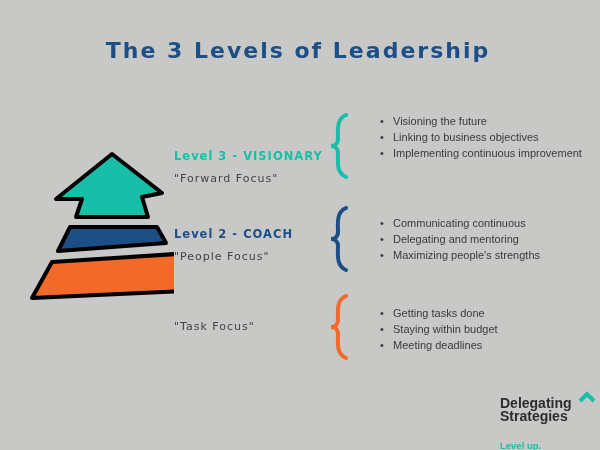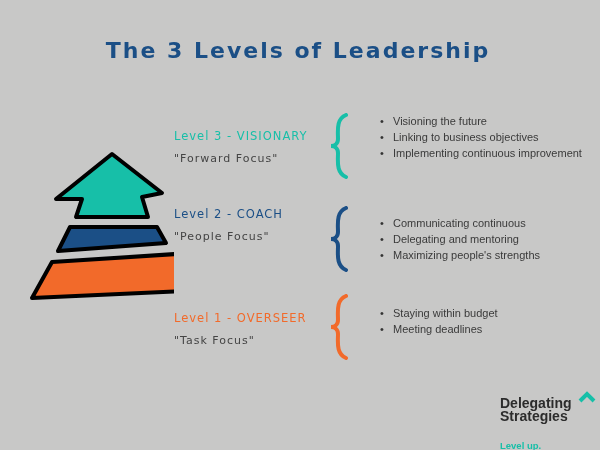--- a/index.html
+++ b/index.html
@@ -7,21 +7,21 @@
       width: 600px; height: 450px; background: #c8c8c7;
       position: relative; overflow: hidden;
       font-family: "DejaVu Sans", sans-serif;
     }
     .title {
       position: absolute; top: 38px; left: 0; width: 596px; text-align: center;
       font-size: 22px; font-weight: bold; letter-spacing: 2px; color: #1b4f86;
     }
     .pyramid { position: absolute; left: 24px; top: 150px; width: 150px; height: 160px; }
     .lvl { position: absolute; left: 174px; }
-    .lvl-name { font-size: 11.5px; font-weight: normal; letter-spacing: 1px; }
+    .lvl-name { font-size: 11.5px; font-weight: bold; letter-spacing: 1px; margin-top: 20px; }
     .lvl-focus { font-size: 11px; color: #444; letter-spacing: 1px; margin-top: 9px; }
     .brace { position: absolute; left: 328px; width: 22px; }
     .bullets { position: absolute; left: 380px; margin: 0; padding: 0; list-style: none;
       font-family: "Liberation Sans", sans-serif; font-size: 11px; color: #3a3a3a; }
     .bullets li { height: 16px; line-height: 16px; position: relative; padding-left: 13px; }
     .bullets li::before { content: "•"; position: absolute; left: 0; top: 0; color: #333; }
     .logo { position: absolute; left: 500px; top: 397px; }
     .logo-name { font-family: "Liberation Sans", sans-serif; font-size: 14px; line-height: 13px; color: #2c2c2c; font-weight: bold; }
     .logo-tag { font-family: "Liberation Sans", sans-serif; font-size: 9.5px; color: #17bfa8; margin-top: 17px; font-weight: bold; }
     .logo-chev { position: absolute; left: 78px; top: -6px; }
@@ -63,27 +63,27 @@
 <svg class="brace" style="top:206px;height:66px;" viewBox="0 0 22 66">
   <path d="M18,2 C8,6 10,18 10,26 C10,31 6,33 3,33 C6,33 10,35 10,40 C10,48 8,60 18,64" fill="none" stroke="#1b4f86" stroke-width="4" stroke-linecap="round"></path>
 </svg>
 <ul class="bullets" style="top:215px;">
   <li>Communicating continuous</li>
   <li>Delegating and mentoring</li>
   <li>Maximizing people's strengths</li>
 </ul>
 
 <div class="lvl" style="top:311px;">
-  <div class="lvl-name" style="color:#f26a2a;">Level 1 - OVERSEER</div>
   <div class="lvl-focus">"Task Focus"</div>
 </div>
 <svg class="brace" style="top:294px;height:66px;" viewBox="0 0 22 66">
   <path d="M18,2 C8,6 10,18 10,26 C10,31 6,33 3,33 C6,33 10,35 10,40 C10,48 8,60 18,64" fill="none" stroke="#f26a2a" stroke-width="4" stroke-linecap="round"></path>
 </svg>
 <ul class="bullets" style="top:305px;">
+  <li>Getting tasks done</li>
   <li>Staying within budget</li>
   <li>Meeting deadlines</li>
 </ul>
 
 <div class="logo">
   <svg class="logo-chev" width="18" height="12" viewBox="0 0 18 12">
     <polyline points="2,10 9,3 16,10" fill="none" stroke="#17bfa8" stroke-width="4"></polyline>
   </svg>
   <div class="logo-name">Delegating</div>
   <div class="logo-name">Strategies</div>

